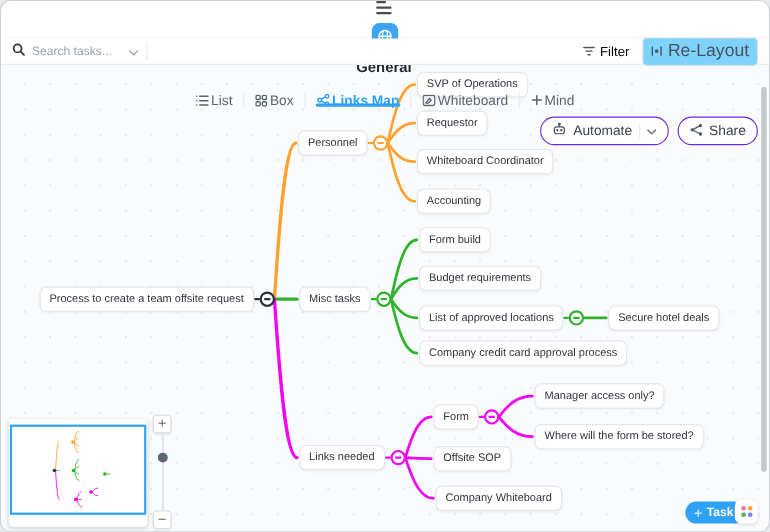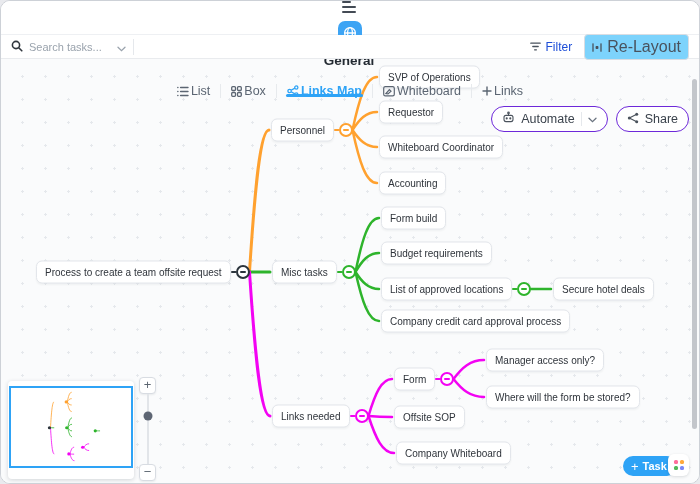--- a/index.html
+++ b/index.html
@@ -33,21 +33,21 @@
           border:1px solid #6d28d9; border-radius:14px; font-size:12.5px; color:#3A424C;
           background:#fff; cursor:pointer; }
   .pill .pdiv { width:1px; height:14px; background:#E5E8EC; }
 
   
   .toolbar { height:24px; display:flex; align-items:center; padding:0 10px; gap:7px;
              background:#fff; border-bottom:1px solid #E9EBEE; position:relative; z-index:5; }
   .search { display:flex; align-items:center; gap:6px; cursor:text; }
   .search .ph { font-size:11px; color:#9AA3AD; width:82px; }
   .tool-right { margin-left:auto; display:flex; align-items:center; gap:12px; }
-  .filter { display:flex; align-items:flex-end; gap:5px; font-size:12px; color:#1d4ed8; cursor:pointer; }
+  .filter { display:flex; align-items:flex-end; gap:5px; font-size:12px; color:#000000; cursor:pointer; }
   .relayout { display:flex; align-items:flex-start; gap:5px; font-size:16px; color:#49525D;
               border:1px solid #D9DDE3; border-radius:4px; padding:3px 7px; background:#7dd3fc; cursor:pointer; }
 
   
   .canvas { position:relative; width:698px; height:424px; overflow:hidden;
             background-color:#FAFBFC;
             background-image:radial-gradient(#E5E8EC 1.2px, transparent 1.4px);
             background-size:23px 23px; background-position:10px 6px; }
   #edges-svg { position:absolute; left:0; top:0; }
   .mm-node { position:absolute; transform:translateY(-50%); background:#fff; border:1px solid #E3E6EB;
@@ -157,21 +157,21 @@
         <span>Whiteboard</span>
       </div>
       <span class="tsep"></span>
       <div class="tab">
         <span class="ticon">
           <svg width="10" height="10" viewBox="0 0 10 10" stroke="#5B6572" stroke-width="1.4" stroke-linecap="round">
             <line x1="5" y1="1" x2="5" y2="9"></line>
               <line x1="1" y1="5" x2="9" y2="5"></line>
           </svg>
           </span>
-        <span>Links</span>
+        <span>Mind</span>
       </div>
     </div>
 
     <div class="tb-right">
       <div class="pill">
         <span>
           <svg width="13" height="13" viewBox="0 0 13 13" fill="none" stroke="#4A525C" stroke-width="1.1">
             <rect x="2" y="4.4" width="9" height="6.2" rx="2"></rect>
               <line x1="6.5" y1="4.2" x2="6.5" y2="2.4"></line>
             <circle cx="6.5" cy="1.9" r="0.8"></circle>

